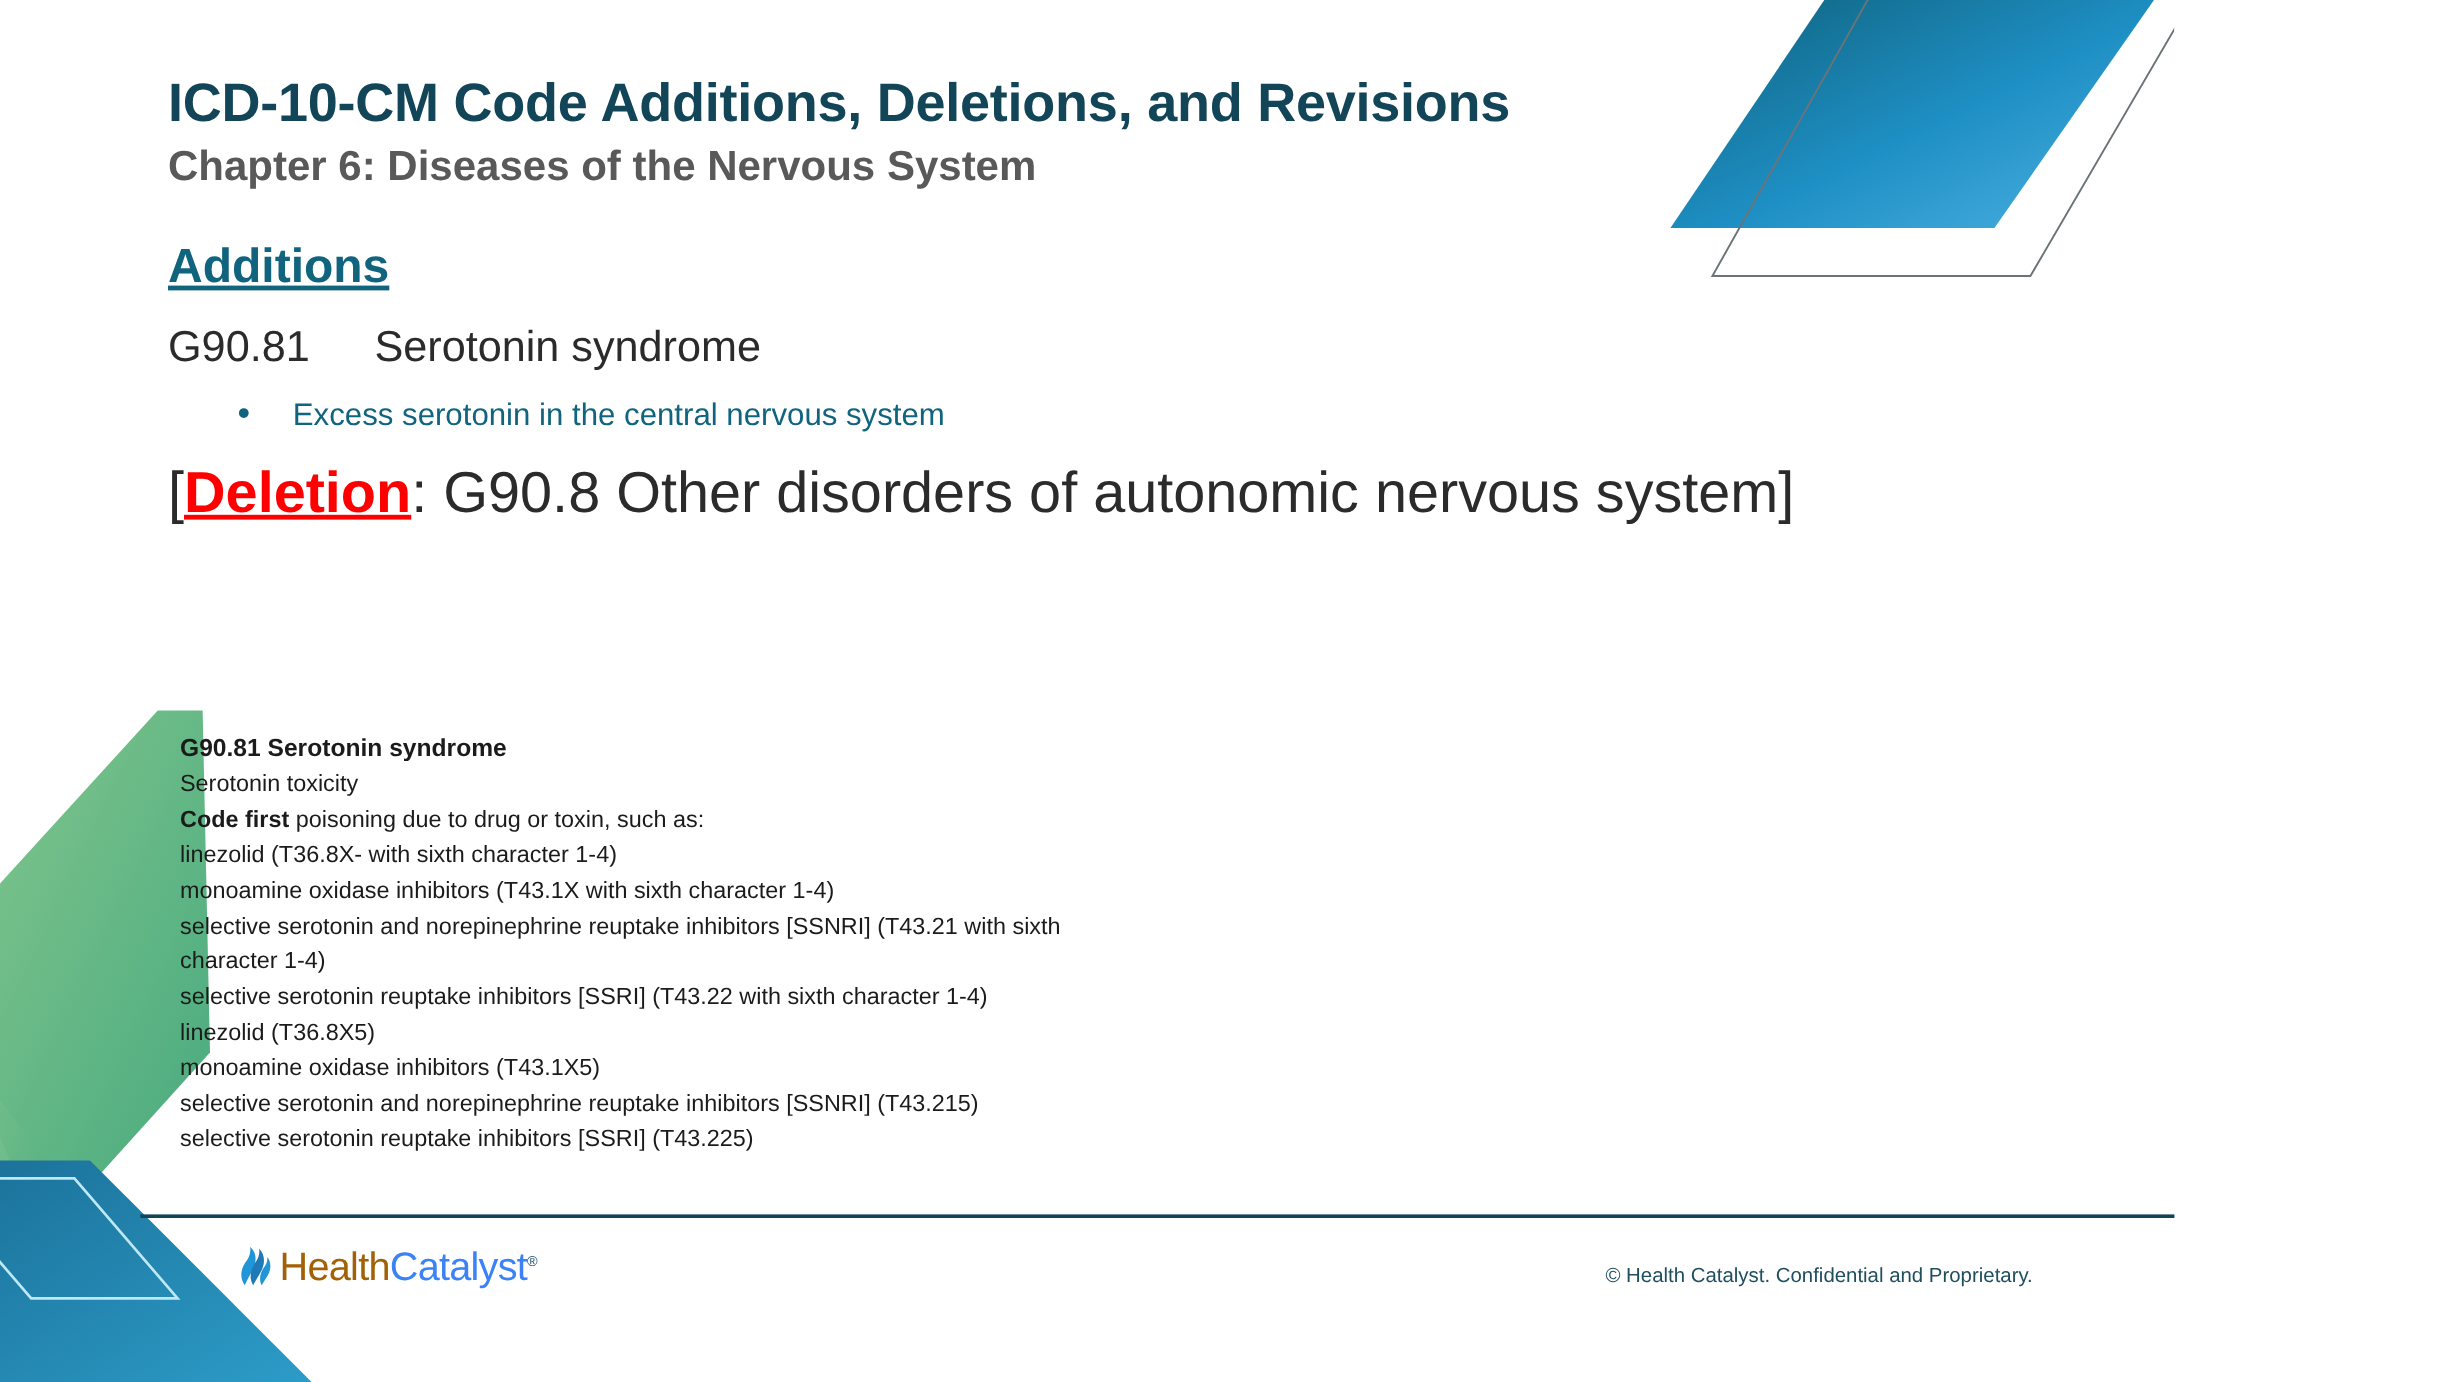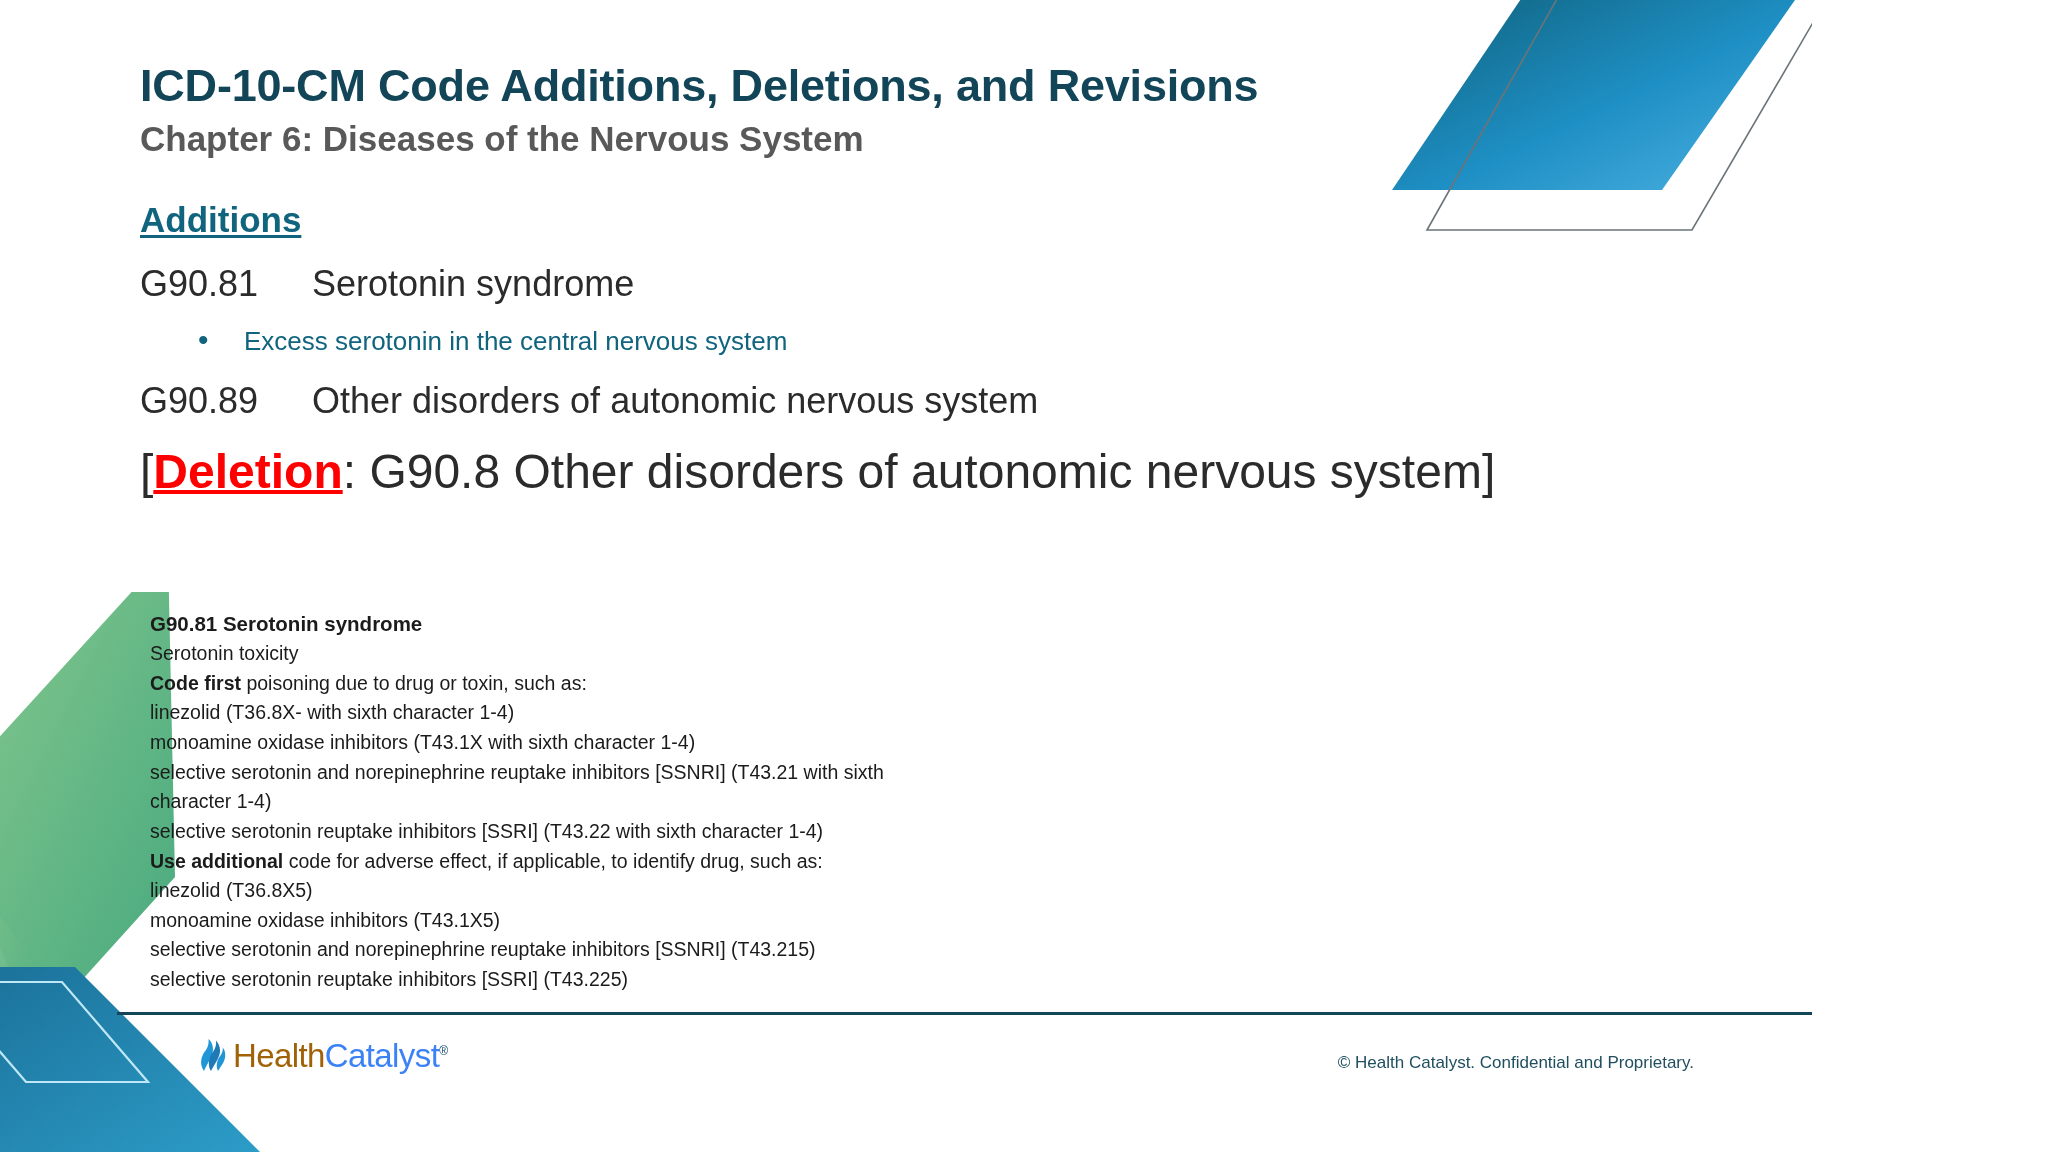--- a/index.html
+++ b/index.html
@@ -53,21 +53,21 @@
   }
 
   
   .body-block {
     position: absolute;
     left: 140px;
     top: 200px;
     width: 1700px;
   }
   .additions-heading {
-    font-size: 35px;
+    font-size: 40px;
     font-weight: bold;
     color: #10647E;
     text-decoration: underline;
     text-underline-offset: 3px;
     display: inline-block;
     margin: 0 0 22px 0;
   }
   .code-line {
     font-size: 36px;
     color: #2b2b2b;
@@ -220,44 +220,40 @@
 
     <p class="code-line">
       <span class="code">G90.81</span><span>Serotonin syndrome</span>
     </p>
 
     <div class="bullet-line">
       <span class="bullet-dot">•</span>
       <span class="bullet-text">Excess serotonin in the central nervous system</span>
     </div>
 
-    <p class="code-line">
-      <span class="code">G90.89</span><span>Other disorders of autonomic nervous system</span>
-    </p>
 
     <p class="deletion-line">
       <span>[</span><span class="deletion-word">Deletion</span><span>: G90.8 Other disorders of autonomic nervous system]</span>
     </p>
   </div>
 
   <div class="excerpt">
     <p class="ex-row ex-head">G90.81 Serotonin syndrome</p>
     <p class="ex-row ex-ind1">Serotonin toxicity</p>
 
     <div class="ex-group">
       <p class="ex-row"><span class="ex-lead">Code first</span><span> poisoning due to drug or toxin, such as:</span></p>
       <p class="ex-row ex-ind2">linezolid (T36.8X- with sixth character 1-4)</p>
       <p class="ex-row ex-ind2">monoamine oxidase inhibitors (T43.1X with sixth character 1-4)</p>
       <p class="ex-row ex-ind2">selective serotonin and norepinephrine reuptake inhibitors [SSNRI] (T43.21 with sixth</p>
       <p class="ex-row ex-ind3">character 1-4)</p>
       <p class="ex-row ex-ind2">selective serotonin reuptake inhibitors [SSRI] (T43.22 with sixth character 1-4)</p>
     </div>
 
     <div class="ex-group">
-      <p class="ex-row"><span class="ex-lead">Use additional</span><span> code for adverse effect, if applicable, to identify drug, such as:</span></p>
       <p class="ex-row ex-ind3">linezolid (T36.8X5)</p>
       <p class="ex-row ex-ind3">monoamine oxidase inhibitors (T43.1X5)</p>
       <p class="ex-row ex-ind3">selective serotonin and norepinephrine reuptake inhibitors [SSNRI] (T43.215)</p>
       <p class="ex-row ex-ind3">selective serotonin reuptake inhibitors [SSRI] (T43.225)</p>
     </div>
   </div>
 
   <div class="footer-rule"></div>
 
   <div class="logo">

